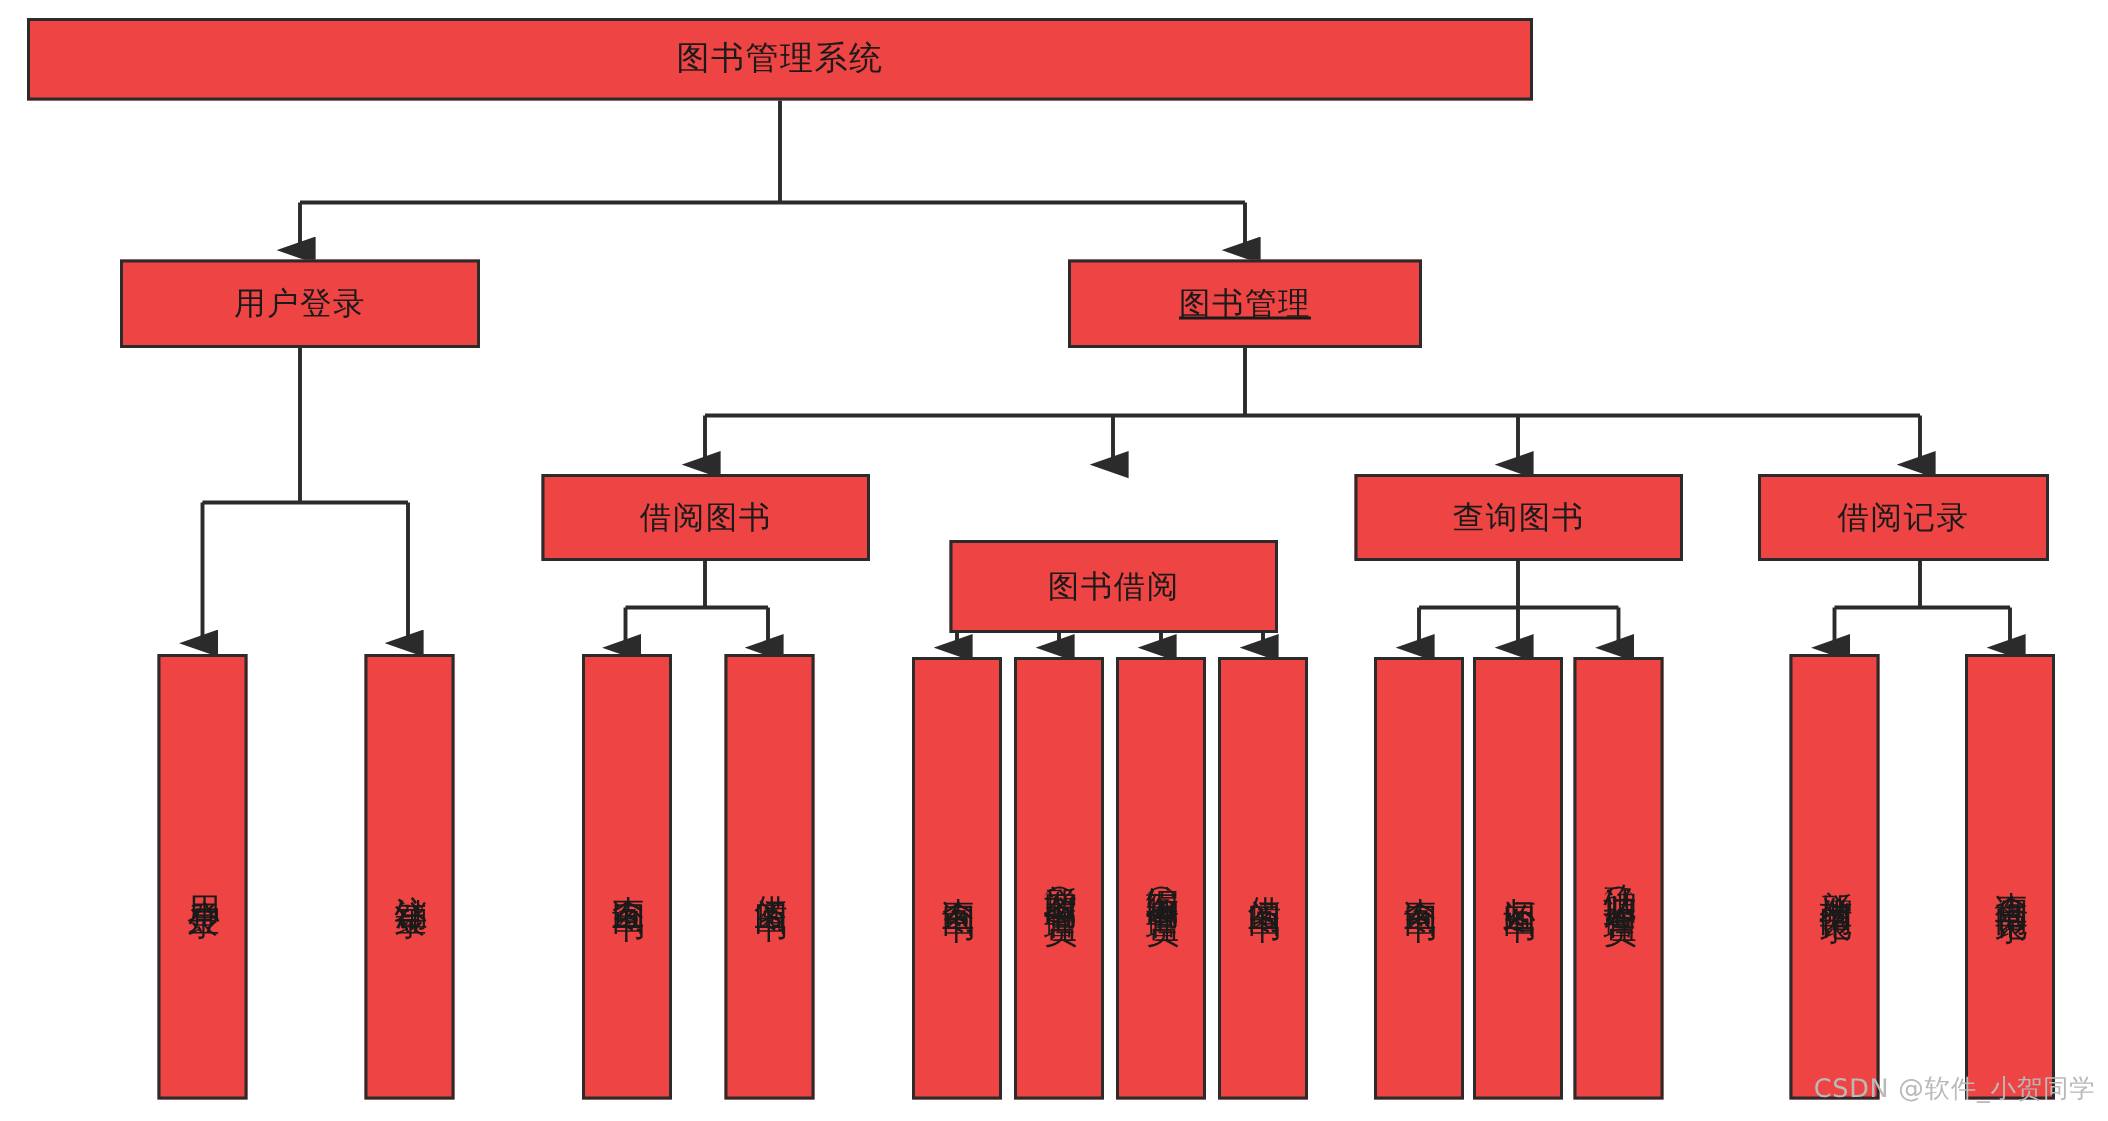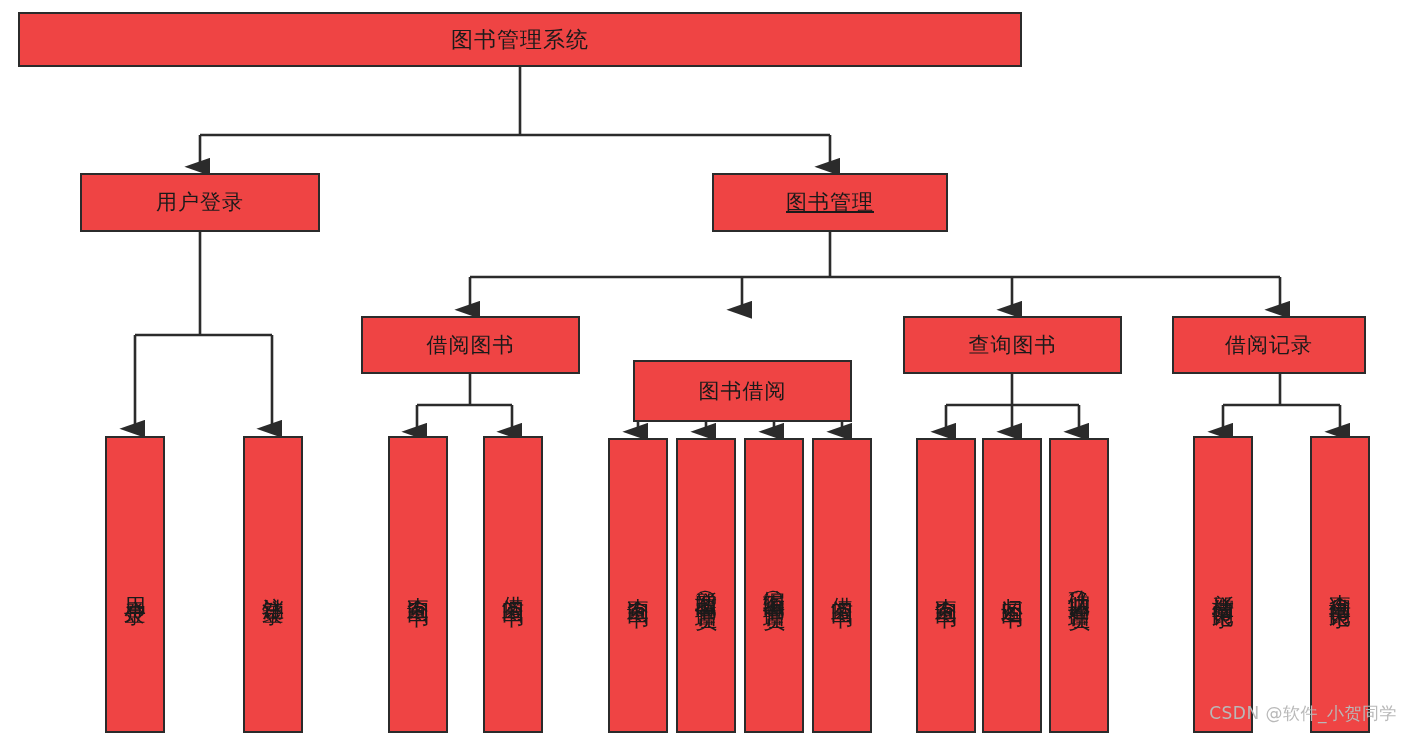--- a/index.html
+++ b/index.html
@@ -59,21 +59,21 @@
     text-orientation: upright;
     font-size: 22px;
     line-height: 1.18;
     letter-spacing: 3px;
     white-space: nowrap;
     text-align: center;
   }
   .watermark {
     position: absolute;
     right: 8px;
-    bottom: 22px;
+    bottom: 10px;
     font-size: 17px;
     color: #b9b9b9;
     letter-spacing: 0.5px;
     white-space: nowrap;
     user-select: none;
   }
 </style>
 </head>
 <body>
 

